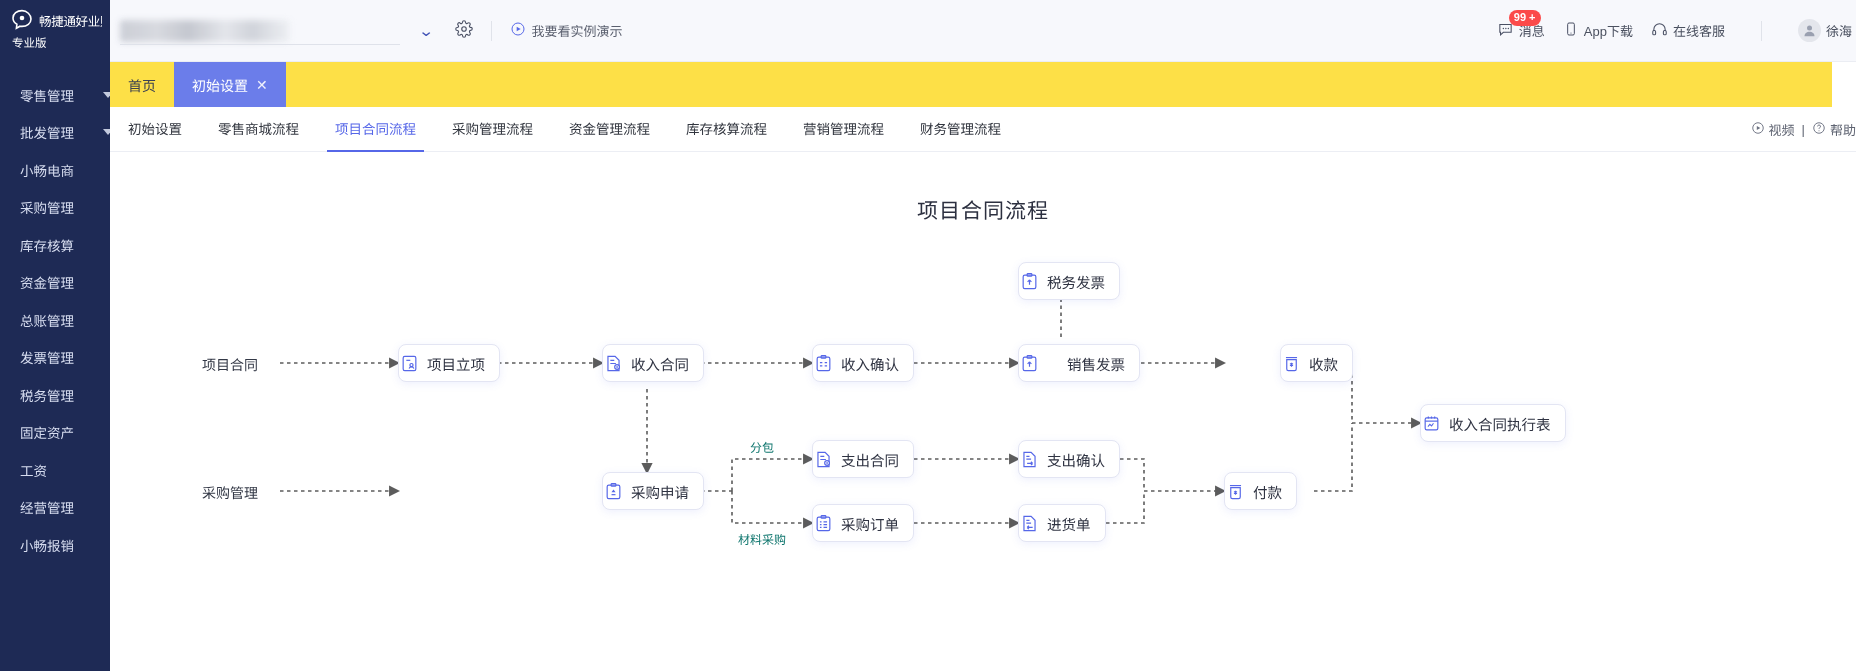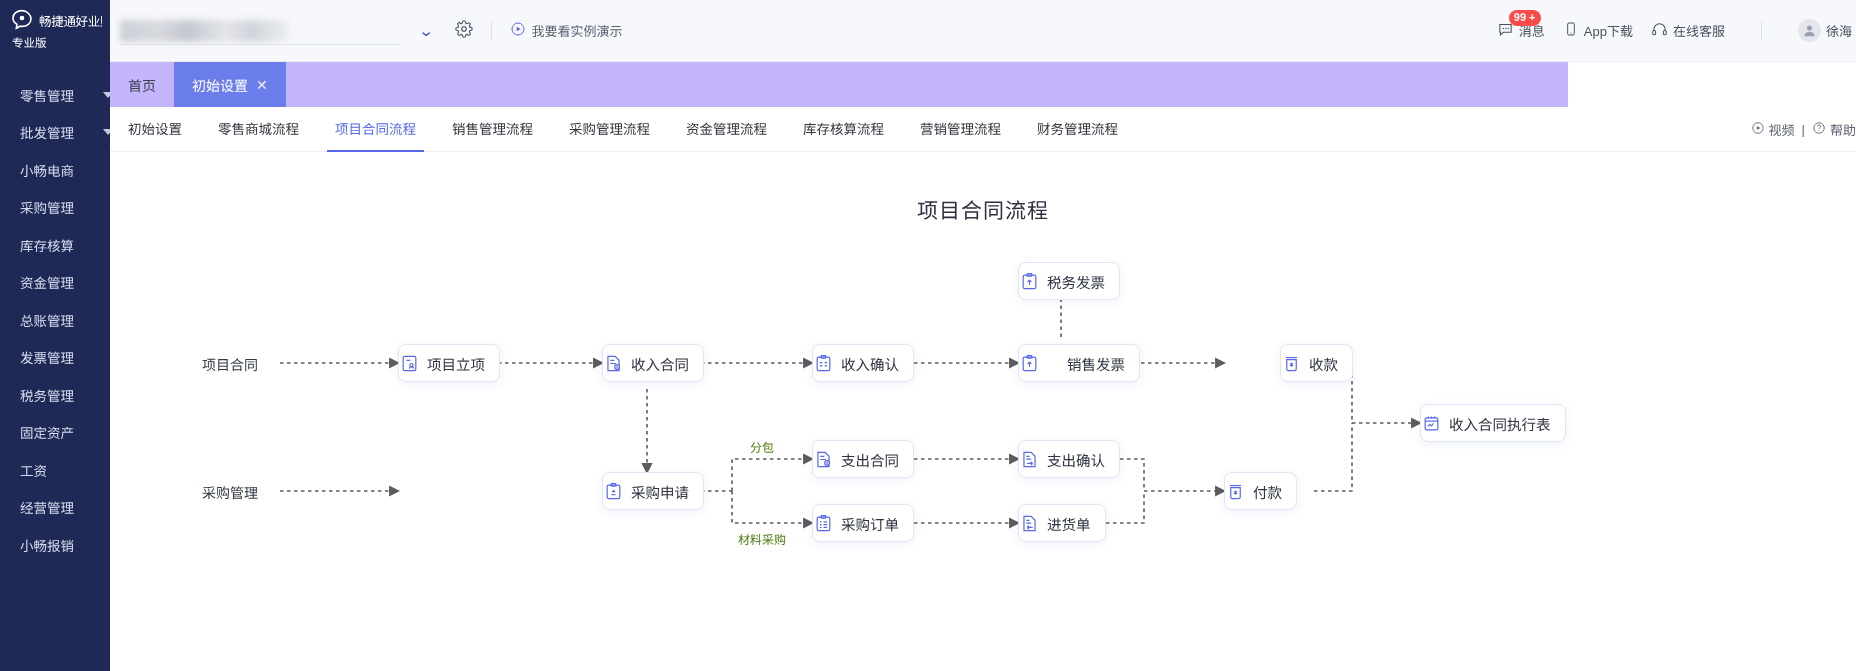--- a/index.html
+++ b/index.html
@@ -87,22 +87,22 @@
     border-radius: 9px; padding: 1px 5px 2px 5px; line-height: 13px;
     white-space: nowrap;
   }
   .avatar {
     width: 23px; height: 23px; border-radius: 50%; background:#e4e6ec;
     display:flex; align-items:center; justify-content:center;
   }
 
   
   .tabstrip {
-    position:absolute; left:110px; top:62px; width:1458px; height:45px;
-    background:#c4b5fd; display:flex; align-items:stretch;text-align:right;
+    position:absolute; left:110px; top:62px; width:1722px; height:45px;
+    background:#fde047; display:flex; align-items:stretch;text-align:right;
   }
   .ptab {
     display:flex; align-items:center; justify-content:center; gap:8px;
     padding: 0 18px; font-size:14px; color:#3d4251; cursor:pointer;
   }
   .ptab.active { background:#6b7dea; color:#fff; }
   .ptab .x { font-size: 14px; opacity:.9; }
 
   
   .subtabs {
@@ -142,21 +142,21 @@
     height:38px; padding: 0 14px 0 1px;
     background:#ffffff; border:1px solid #e3e5f3; border-radius:8px;
     box-shadow: 0 2px 8px rgba(86,103,232,0.10);
     font-size:14.5px; color:#2f3342; white-space:nowrap; cursor:pointer;
   }
   .node .ico { width:19px; height:19px; flex:0 0 19px; }
   .lane-label {
     position:absolute; font-size:14px; color:#333846; white-space:nowrap;
   }
   .edge-label {
-    position:absolute; font-size:12px; color:#4d7c0f; white-space:nowrap;
+    position:absolute; font-size:12px; color:#0f766e; white-space:nowrap;
   }
 </style>
 </head>
 <body>
 
 <div id="app">
 
   <aside class="sidebar">
     <div class="brand">
       <div class="brand-row">
@@ -295,21 +295,20 @@
     <div class="ptab active">
       <span>初始设置</span>
       <span class="x">✕</span>
     </div>
   </div>
 
   <div class="subtabs">
     <div class="stab"><span>初始设置</span></div>
     <div class="stab"><span>零售商城流程</span></div>
     <div class="stab active"><span>项目合同流程</span></div>
-    <div class="stab"><span>销售管理流程</span></div>
     <div class="stab"><span>采购管理流程</span></div>
     <div class="stab"><span>资金管理流程</span></div>
     <div class="stab"><span>库存核算流程</span></div>
     <div class="stab"><span>营销管理流程</span></div>
     <div class="stab"><span>财务管理流程</span></div>
 
     <div class="subtabs-right">
       <span class="srlink">
         <span>
           <svg viewBox="0 0 24 24" width="14" height="14" fill="none" stroke="#6b7080" stroke-width="1.6">

